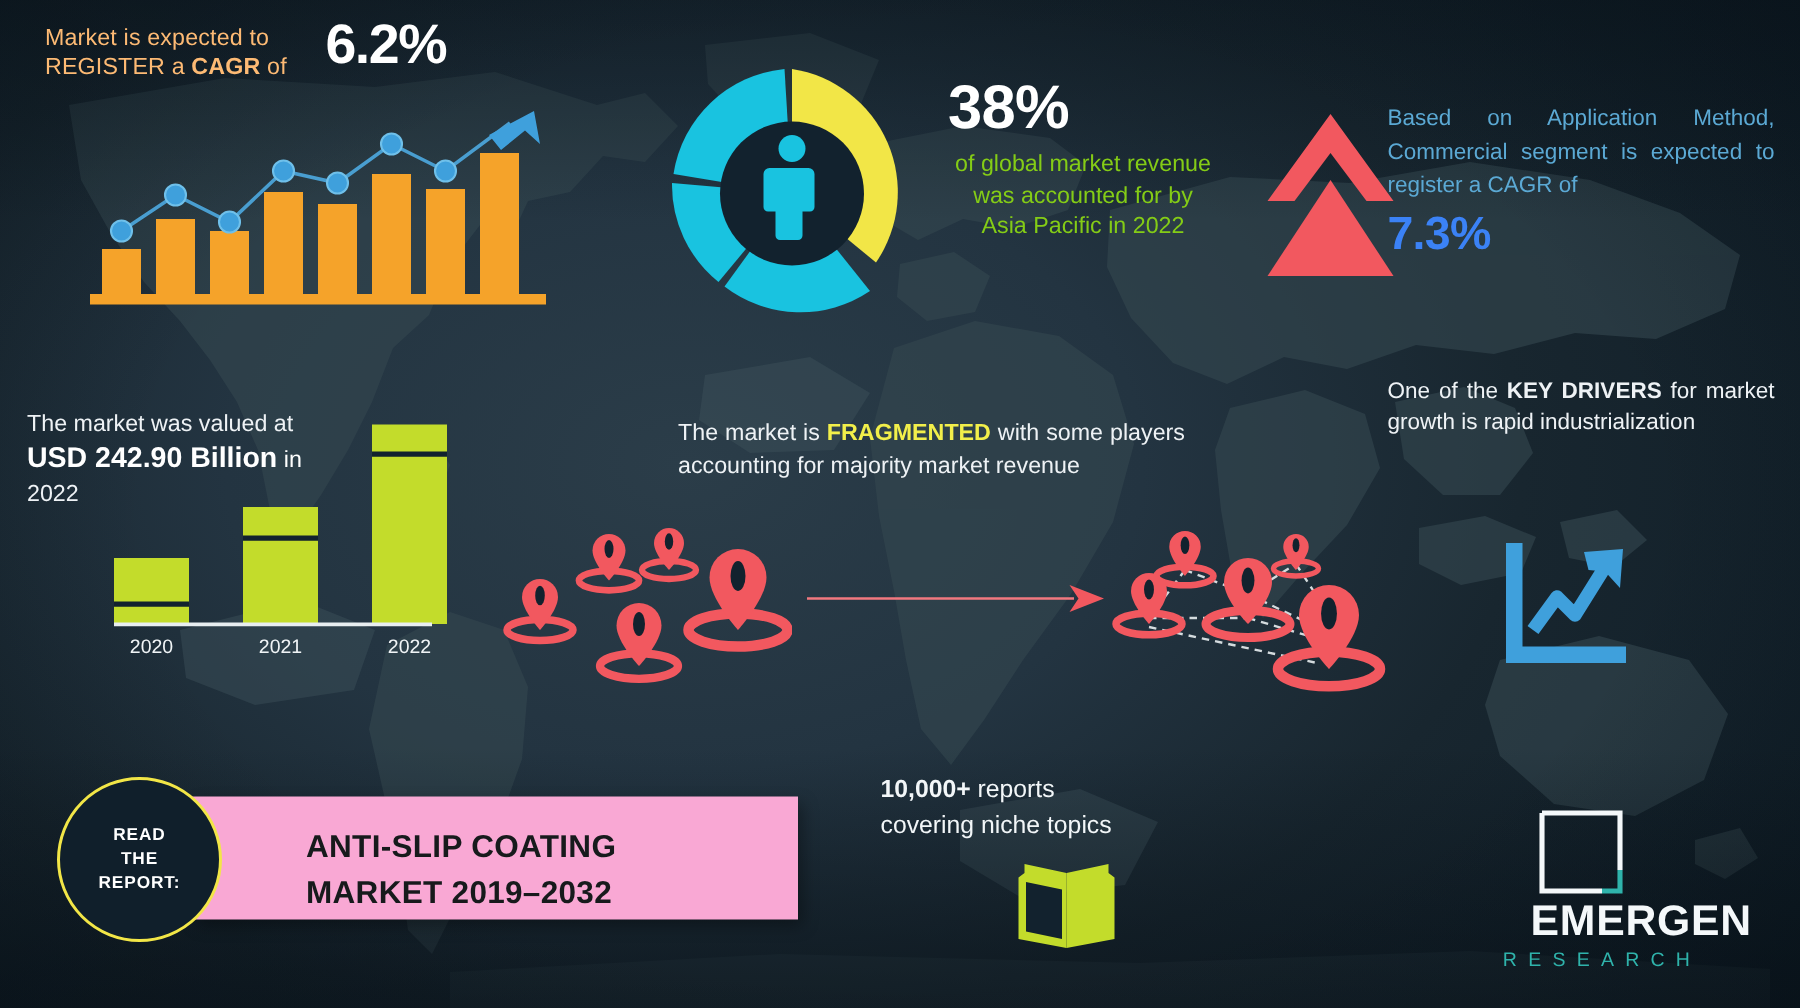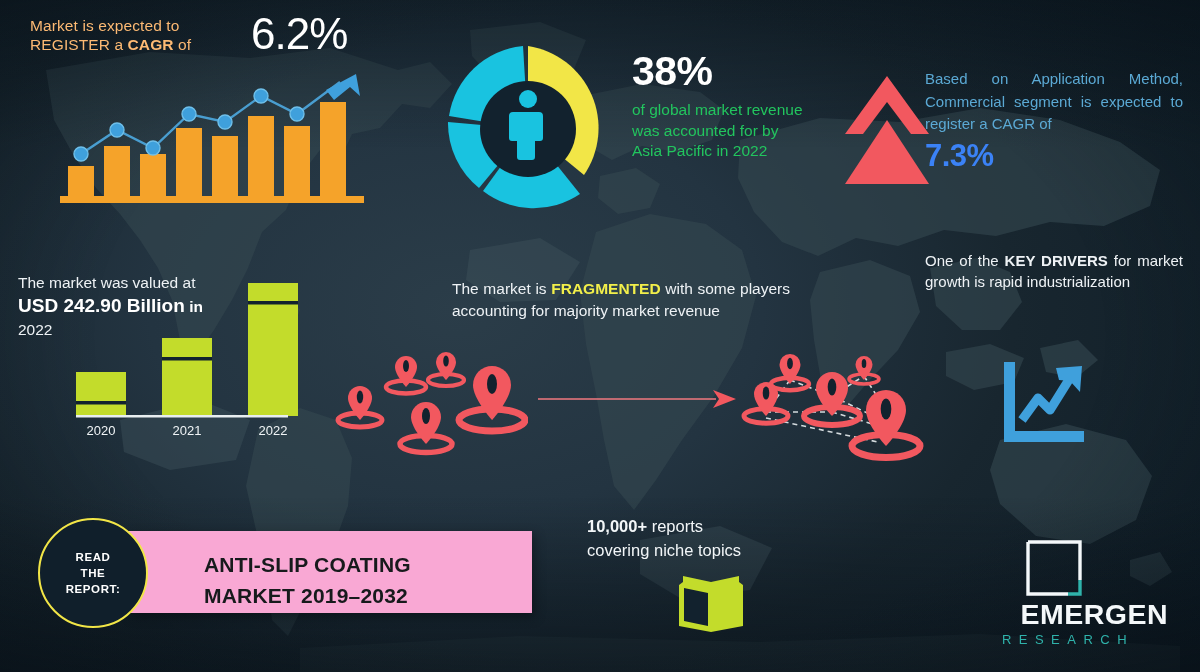--- a/index.html
+++ b/index.html
@@ -27,54 +27,54 @@
   .bg-map svg { width:100%; height:100%; display:block; }
   .bold    { font-weight:700; }
 
   
   #blk-cagr { position:absolute; left:30px; top:14px; width:360px; height:52px; }
   #cagr-lines {
     position:absolute; left:0; top:2px; width:200px;
     font-size:15.5px; line-height:19px; color:#fdba74; letter-spacing:.1px;
   }
   #cagr-value {
-    position:absolute; left:221px; top:-5px;
-    font-size:44px; font-weight:400; color:#ffffff; letter-spacing:-1px;
+    position:absolute; left:187px; top:-5px;
+    font-size:37px; font-weight:700; color:#ffffff; letter-spacing:-1px;
   }
 
   
   #blk-orange { position:absolute; left:60px; top:70px; width:312px; height:135px; }
   #blk-orange svg { display:block; }
 
   
   #blk-donut { position:absolute; left:438px; top:38px; width:180px; height:182px; }
   #blk-donut svg { display:block; }
 
   
   #blk-38 { position:absolute; left:632px; top:48px; width:180px; }
   #pct-38 { font-size:41px; font-weight:700; color:#fff; letter-spacing:-.5px; line-height:46px; }
-  #pct-38-desc { margin-top:6px; font-size:15.5px; line-height:20.5px; color:#22c55e; }
+  #pct-38-desc { margin-top:6px; font-size:15.5px; line-height:20.5px; color:#84cc16;text-align:center; }
 
   
   #blk-tri { position:absolute; left:843px; top:72px; width:88px; height:118px; }
   #blk-tri svg { display:block; }
 
   
   #blk-app { position:absolute; left:925px; top:68px; width:258px; }
   #app-text {
     font-size:15px; line-height:22.5px; color:#5ba9d4; text-align:justify;
     text-align-last:left;
   }
   #app-value { margin-top:2px; font-size:31px; font-weight:700; color:#3b82f6; letter-spacing:-.5px; }
 
   
   #blk-usd { position:absolute; left:18px; top:272px; width:250px; }
   #usd-l1 { font-size:15.5px; line-height:21px; color:#eef2f5; }
   #usd-l2 { font-size:19px; font-weight:700; line-height:25px; color:#ffffff; }
-  #usd-l2 .in { font-size:15.5px; font-weight:700; }
+  #usd-l2 .in { font-size:15.5px; font-weight:400; }
   #usd-l3 { font-size:15.5px; line-height:21px; color:#eef2f5; }
 
   
   #blk-green { position:absolute; left:62px; top:275px; width:240px; height:165px; }
   #blk-green svg { display:block; }
 
   
   #blk-frag { position:absolute; left:452px; top:278px; width:338px; }
   #frag-text {
     font-size:15.5px; line-height:21.5px; color:#eef2f5; text-align:justify;

